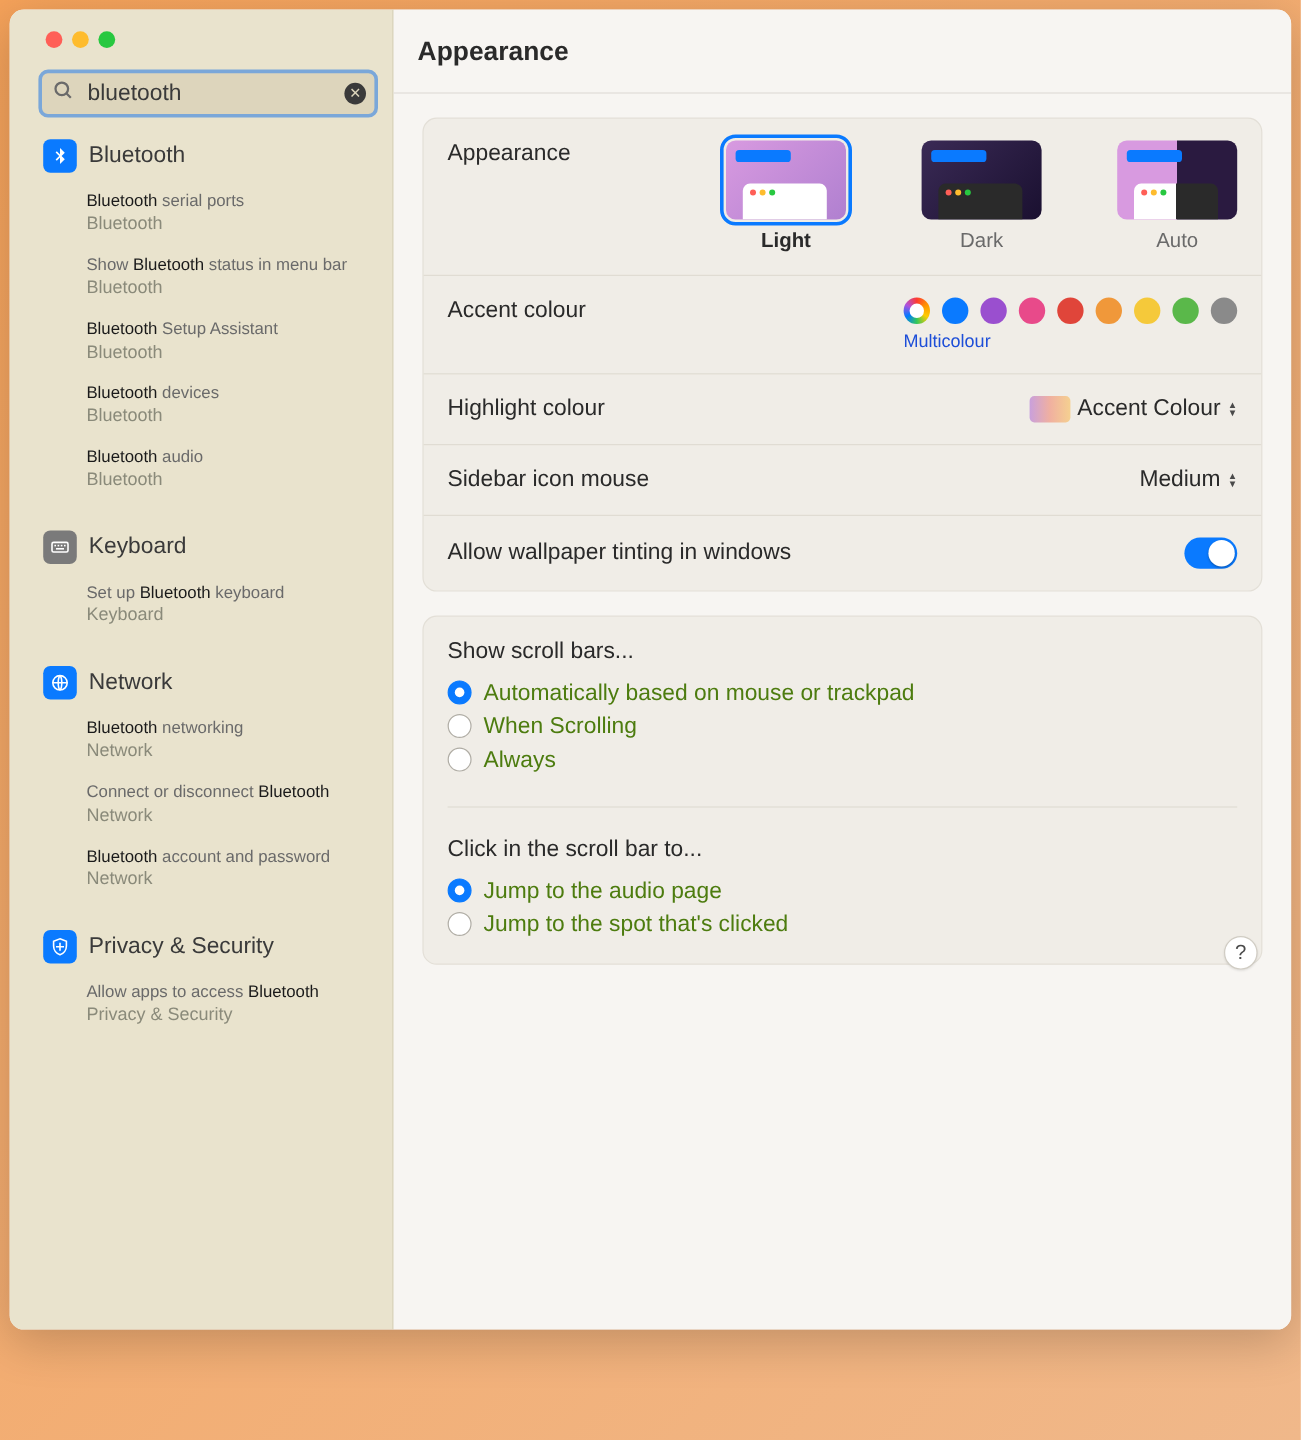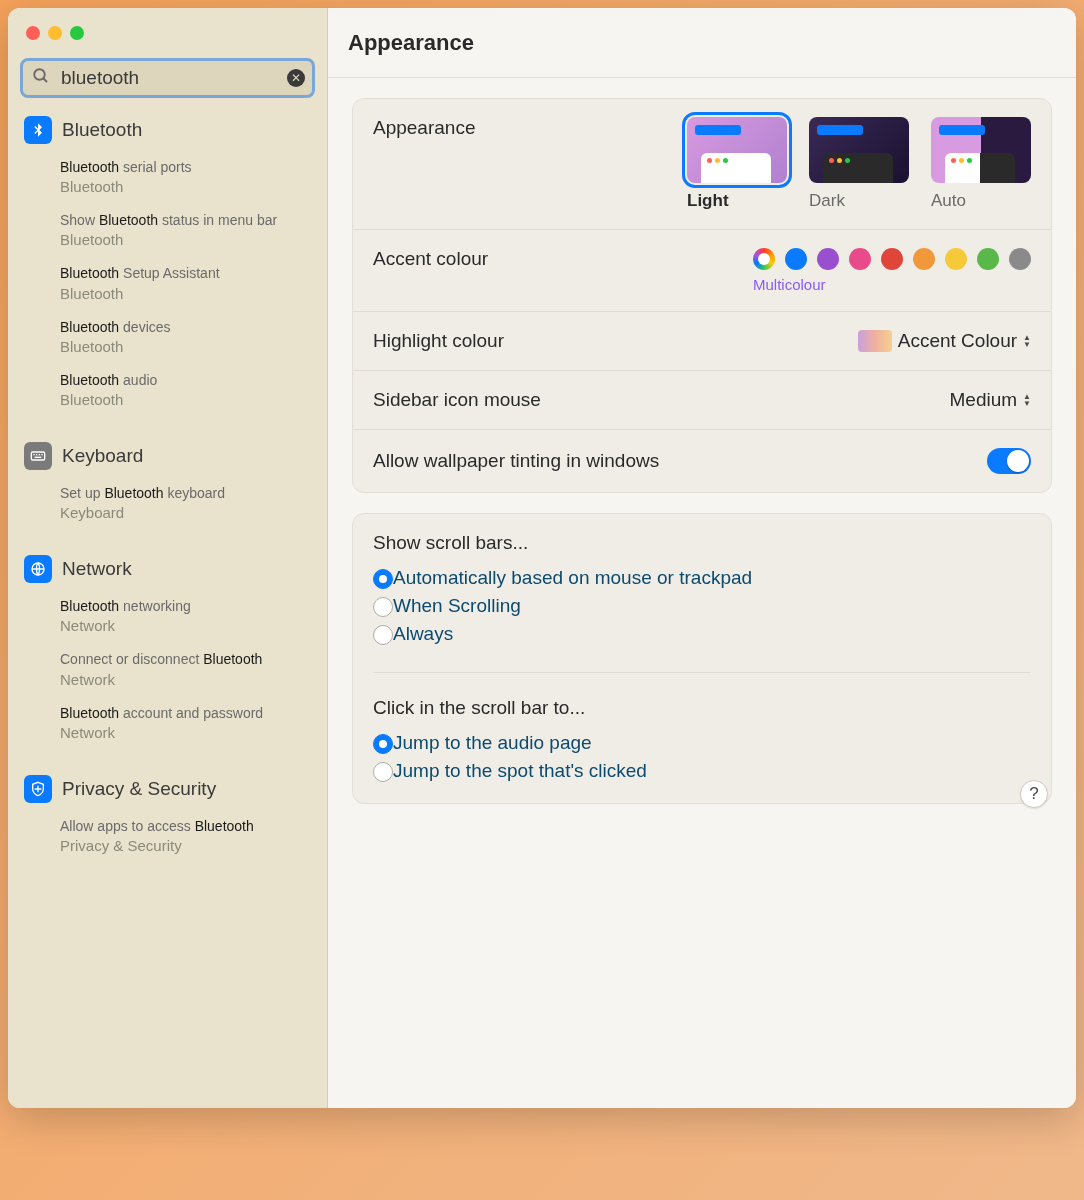--- a/index.html
+++ b/index.html
@@ -19,21 +19,21 @@
     display: flex;
     overflow: hidden;
     box-shadow: 0 10px 40px rgba(0,0,0,0.2);
   }
   .sidebar {
     width: 320px;
     background: #e9e3cd;
     border-right: 1px solid #d4cdb5;
     display: flex;
     flex-direction: column;
-    padding: 14px 12px 12px 12px;
+    padding: 14px 12px 12px 24px;
     overflow-y: auto;
   }
   .traffic-lights { display:flex; gap:8px; padding: 4px 0 18px 6px; }
   .tl { width:14px; height:14px; border-radius:50%; }
   .tl.red{background:#ff5f57;} .tl.yellow{background:#febc2e;} .tl.green{background:#28c840;}
   .search-wrap {
     position: relative;
     margin-bottom: 14px;
   }
   .search-input {
@@ -82,21 +82,21 @@
   .row {
     display:flex; align-items:center; justify-content:space-between;
     padding: 18px 20px;
     border-bottom:1px solid #e0dcd3;
     font-size:19px; color:#2a2a2a;
   }
   .row:last-child{border-bottom:none;}
   .row-label{flex:0 0 auto;}
   .row-val{display:flex;align-items:center;gap:8px;}
   .appearance-opts{display:flex;gap:22px;}
-  .ap-opt{display:flex;flex-direction:column;gap:8px;cursor:pointer;}
+  .ap-opt{display:flex;flex-direction:column;align-items:center;gap:8px;cursor:pointer;margin-left:41px;}
   .ap-thumb{width:100px;height:66px;border-radius:8px;position:relative;overflow:hidden;}
   .ap-thumb.sel{outline:3px solid #0a7aff;outline-offset:2px;}
   .ap-thumb.light{background:linear-gradient(135deg,#d89ae0,#b080d0);}
   .ap-thumb.dark{background:linear-gradient(135deg,#3a2a55,#1a1030);}
   .ap-thumb.auto{background:linear-gradient(90deg,#d89ae0 50%,#2a1a40 50%);}
   .ap-thumb .bar{position:absolute;top:8px;left:8px;width:46px;height:10px;border-radius:3px;background:#0a7aff;}
   .ap-thumb .win{position:absolute;bottom:0;left:14px;width:70px;height:30px;border-radius:6px 6px 0 0;background:#fff;}
   .ap-thumb.dark .win{background:#2a2a2a;}
   .ap-thumb.auto .win{background:linear-gradient(90deg,#fff 50%,#2a2a2a 50%);}
   .ap-thumb .dots{position:absolute;bottom:20px;left:20px;display:flex;gap:3px;}
@@ -104,29 +104,29 @@
   .d1{background:#ff5f57;}.d2{background:#febc2e;}.d3{background:#28c840;}
   .ap-name{font-size:17px;}
   .ap-opt.sel .ap-name{font-weight:600;}
   .ap-opt:not(.sel) .ap-name{color:#6a6a6a;}
   .accent-row{align-items:flex-start;}
   .accent-colors{display:flex;flex-direction:column;align-items:flex-start;gap:6px;}
   .color-dots{display:flex;gap:10px;}
   .cdot{width:22px;height:22px;border-radius:50%;cursor:pointer;}
   .cdot.multi{background:conic-gradient(#ff3b30,#ff9500,#ffcc00,#34c759,#007aff,#af52de,#ff3b30);position:relative;}
   .cdot.multi::after{content:'';position:absolute;inset:5px;border-radius:50%;background:#fff;}
-  .multi-label{font-size:15px;color:#8b5cf6;}
+  .multi-label{font-size:15px;color:#1d4ed8;}
   .hl-swatch{width:34px;height:22px;border-radius:4px;background:linear-gradient(90deg,#c9a0dc,#f0b0a0,#f5d090);}
   .select{display:flex;align-items:center;gap:6px;cursor:pointer;color:#2a2a2a;}
   .chev-ud{display:flex;flex-direction:column;font-size:8px;line-height:7px;color:#4a4a4a;}
   .toggle{width:44px;height:26px;border-radius:13px;background:#0a7aff;position:relative;cursor:pointer;}
   .toggle::after{content:'';position:absolute;width:22px;height:22px;border-radius:50%;background:#fff;top:2px;right:2px;box-shadow:0 1px 2px rgba(0,0,0,0.3);}
   .radio-group{padding:18px 20px;}
   .rg-title{font-size:19px;color:#2a2a2a;margin-bottom:10px;}
-  .radio-opt{display:flex;align-items:flex-end;font-size:19px;color:#0c4a6e;padding:3px 0;cursor:pointer;}
+  .radio-opt{display:flex;align-items:flex-start;gap:10px;font-size:19px;color:#4d7c0f;padding:3px 0;cursor:pointer;}
   .radio{width:20px;height:20px;border-radius:50%;border:1.5px solid #b0ada5;background:#fff;position:relative;}
   .radio.on{border-color:#0a7aff;background:#0a7aff;}
   .radio.on::after{content:'';position:absolute;inset:5px;border-radius:50%;background:#fff;}
   .divider{height:1px;background:#e0dcd3;margin:6px 20px;}
   .help-btn{position:absolute;bottom:300px;right:28px;width:28px;height:28px;border-radius:50%;background:#fff;border:1px solid #d0ccc3;display:flex;align-items:center;justify-content:center;font-size:17px;color:#4a4a4a;cursor:pointer;box-shadow:0 1px 2px rgba(0,0,0,0.1);}
 </style>
 </head>
 <body>
 
 <div class="window">

